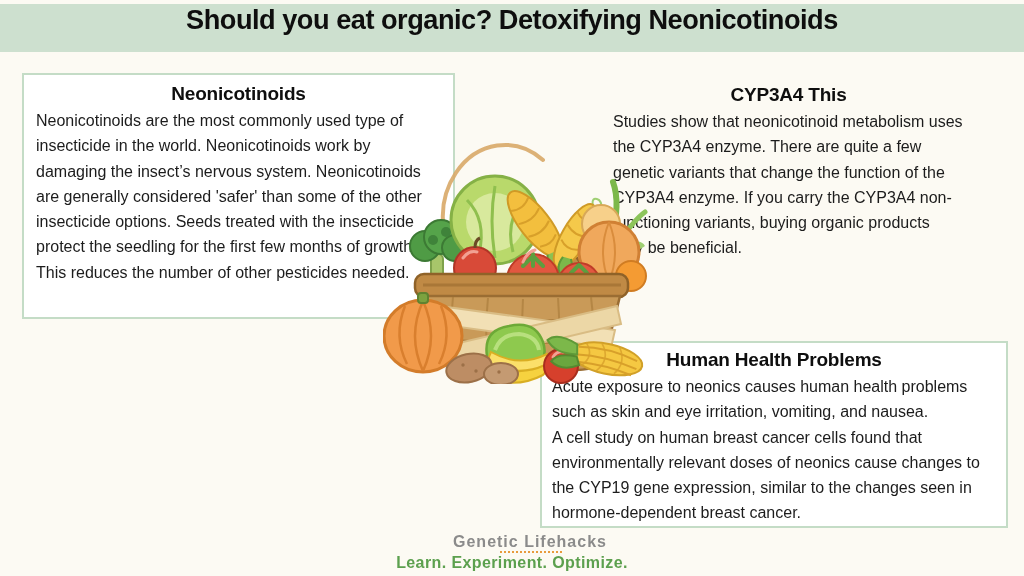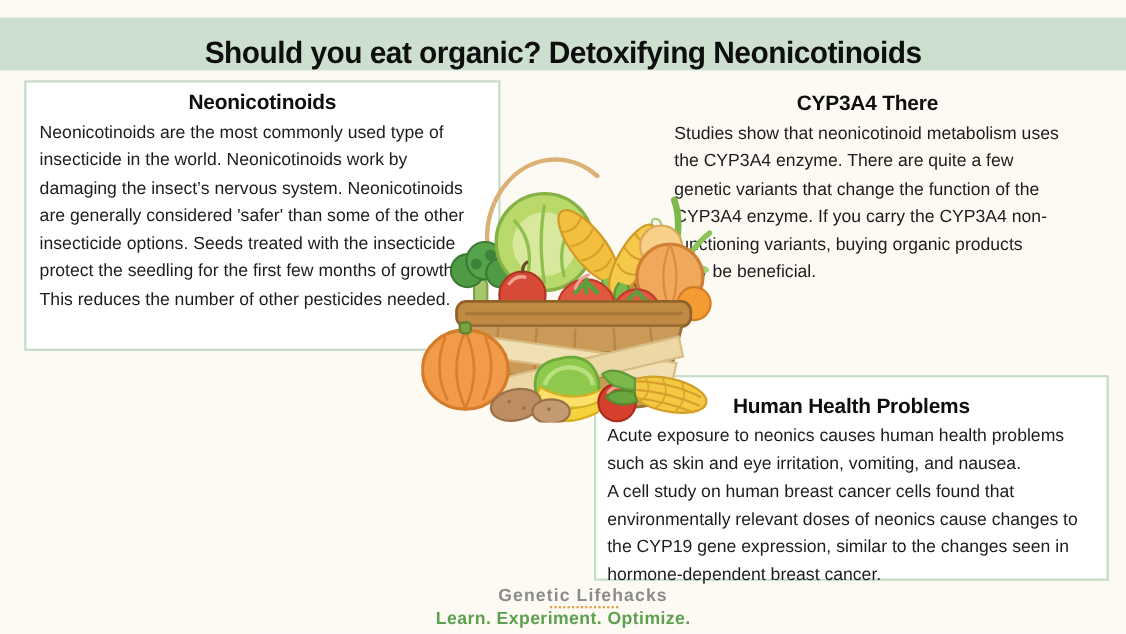--- a/index.html
+++ b/index.html
@@ -4,40 +4,40 @@
 <style>
   * { margin:0; padding:0; box-sizing:border-box; }
   html,body { width:1024px; height:576px; }
   .page {
     position:relative; width:1024px; height:576px; overflow:hidden;
     background:#fcfaf3;
     font-family:"Liberation Sans", sans-serif;
     color:#1b1b1b;
   }
   .banner {
-    position:absolute; top:16px; left:0; width:1024px; height:48px;
-    background:#cde0cf; display:flex; align-items:flex-end; justify-content:center;
+    position:absolute; top:4px; left:0; width:1024px; height:48px;
+    background:#cde0cf; display:flex; align-items:flex-start; justify-content:center;
   }
   .banner h1 {
     font-size:28px; font-weight:bold; color:#0e0e0e; letter-spacing:-0.5px;
     transform:scaleX(0.97);
   }
   .panel-title {
     font-size:19px; font-weight:bold; color:#0e0e0e; text-align:center;
     margin-bottom:3px; letter-spacing:-0.2px;
   }
   .panel-body { font-size:16px; line-height:25.3px; color:#1c1c1c; }
   .panel-body p { margin:0; }
   .box {
     position:absolute; background:#ffffff; border:2px solid #c4dcc6;
   }
   .box-neo { left:22px; top:73px; width:433px; height:246px; padding:8px 12px; }
   .sec-cyp { position:absolute; left:613px; top:84px; width:351px; }
   .sec-met { position:absolute; left:30px; top:376px; width:428px; }
-  .box-health { left:540px; top:341px; width:468px; height:187px; padding:16px 10px; }
+  .box-health { left:540px; top:341px; width:468px; height:187px; padding:6px 10px; }
   .illustration {
     position:absolute; left:383px; top:124px; width:278px; height:260px; z-index:5;
   }
   .footer-logo {
     position:absolute; left:0; top:533px; width:1024px; text-align:center;
   }
   .brand {
     font-size:16px; font-weight:bold; color:#8b8b8b; letter-spacing:1px;padding-left:36px;
   }
   .brand-dots {
@@ -56,21 +56,21 @@
   <header class="banner">
     <h1>Should you eat organic? Detoxifying Neonicotinoids</h1>
   </header>
 
   <section class="box box-neo">
     <div class="panel-title">Neonicotinoids</div>
     <div class="panel-body">Neonicotinoids are the most commonly used type of insecticide in the world. Neonicotinoids work by damaging the insect’s nervous system. Neonicotinoids are generally considered 'safer' than some of the other insecticide options. Seeds treated with the insecticide protect the seedling for the first few months of growth. This reduces the number of other pesticides needed.</div>
   </section>
 
   <section class="sec-cyp">
-    <div class="panel-title">CYP3A4 There</div>
+    <div class="panel-title">CYP3A4 This</div>
     <div class="panel-body">Studies show that neonicotinoid metabolism uses the CYP3A4 enzyme. There are quite a few genetic variants that change the function of the CYP3A4 enzyme. If you carry the CYP3A4 non-functioning variants, buying organic products may be beneficial.</div>
   </section>
 
   <div class="illustration">
     <svg viewBox="0 0 278 260" width="278" height="260">
 
       <path d="M 80 162 A 61 70 0 0 1 198 162" fill="none" stroke="#8f6228" stroke-width="17" stroke-linecap="round"></path>
       <path d="M 80 162 A 61 70 0 0 1 198 162" fill="none" stroke="#c08b47" stroke-width="12" stroke-linecap="round"></path>
       <path d="M 84 150 A 57 66 0 0 1 160 36" fill="none" stroke="#d8a968" stroke-width="4" stroke-linecap="round" opacity="0.9"></path>
 

